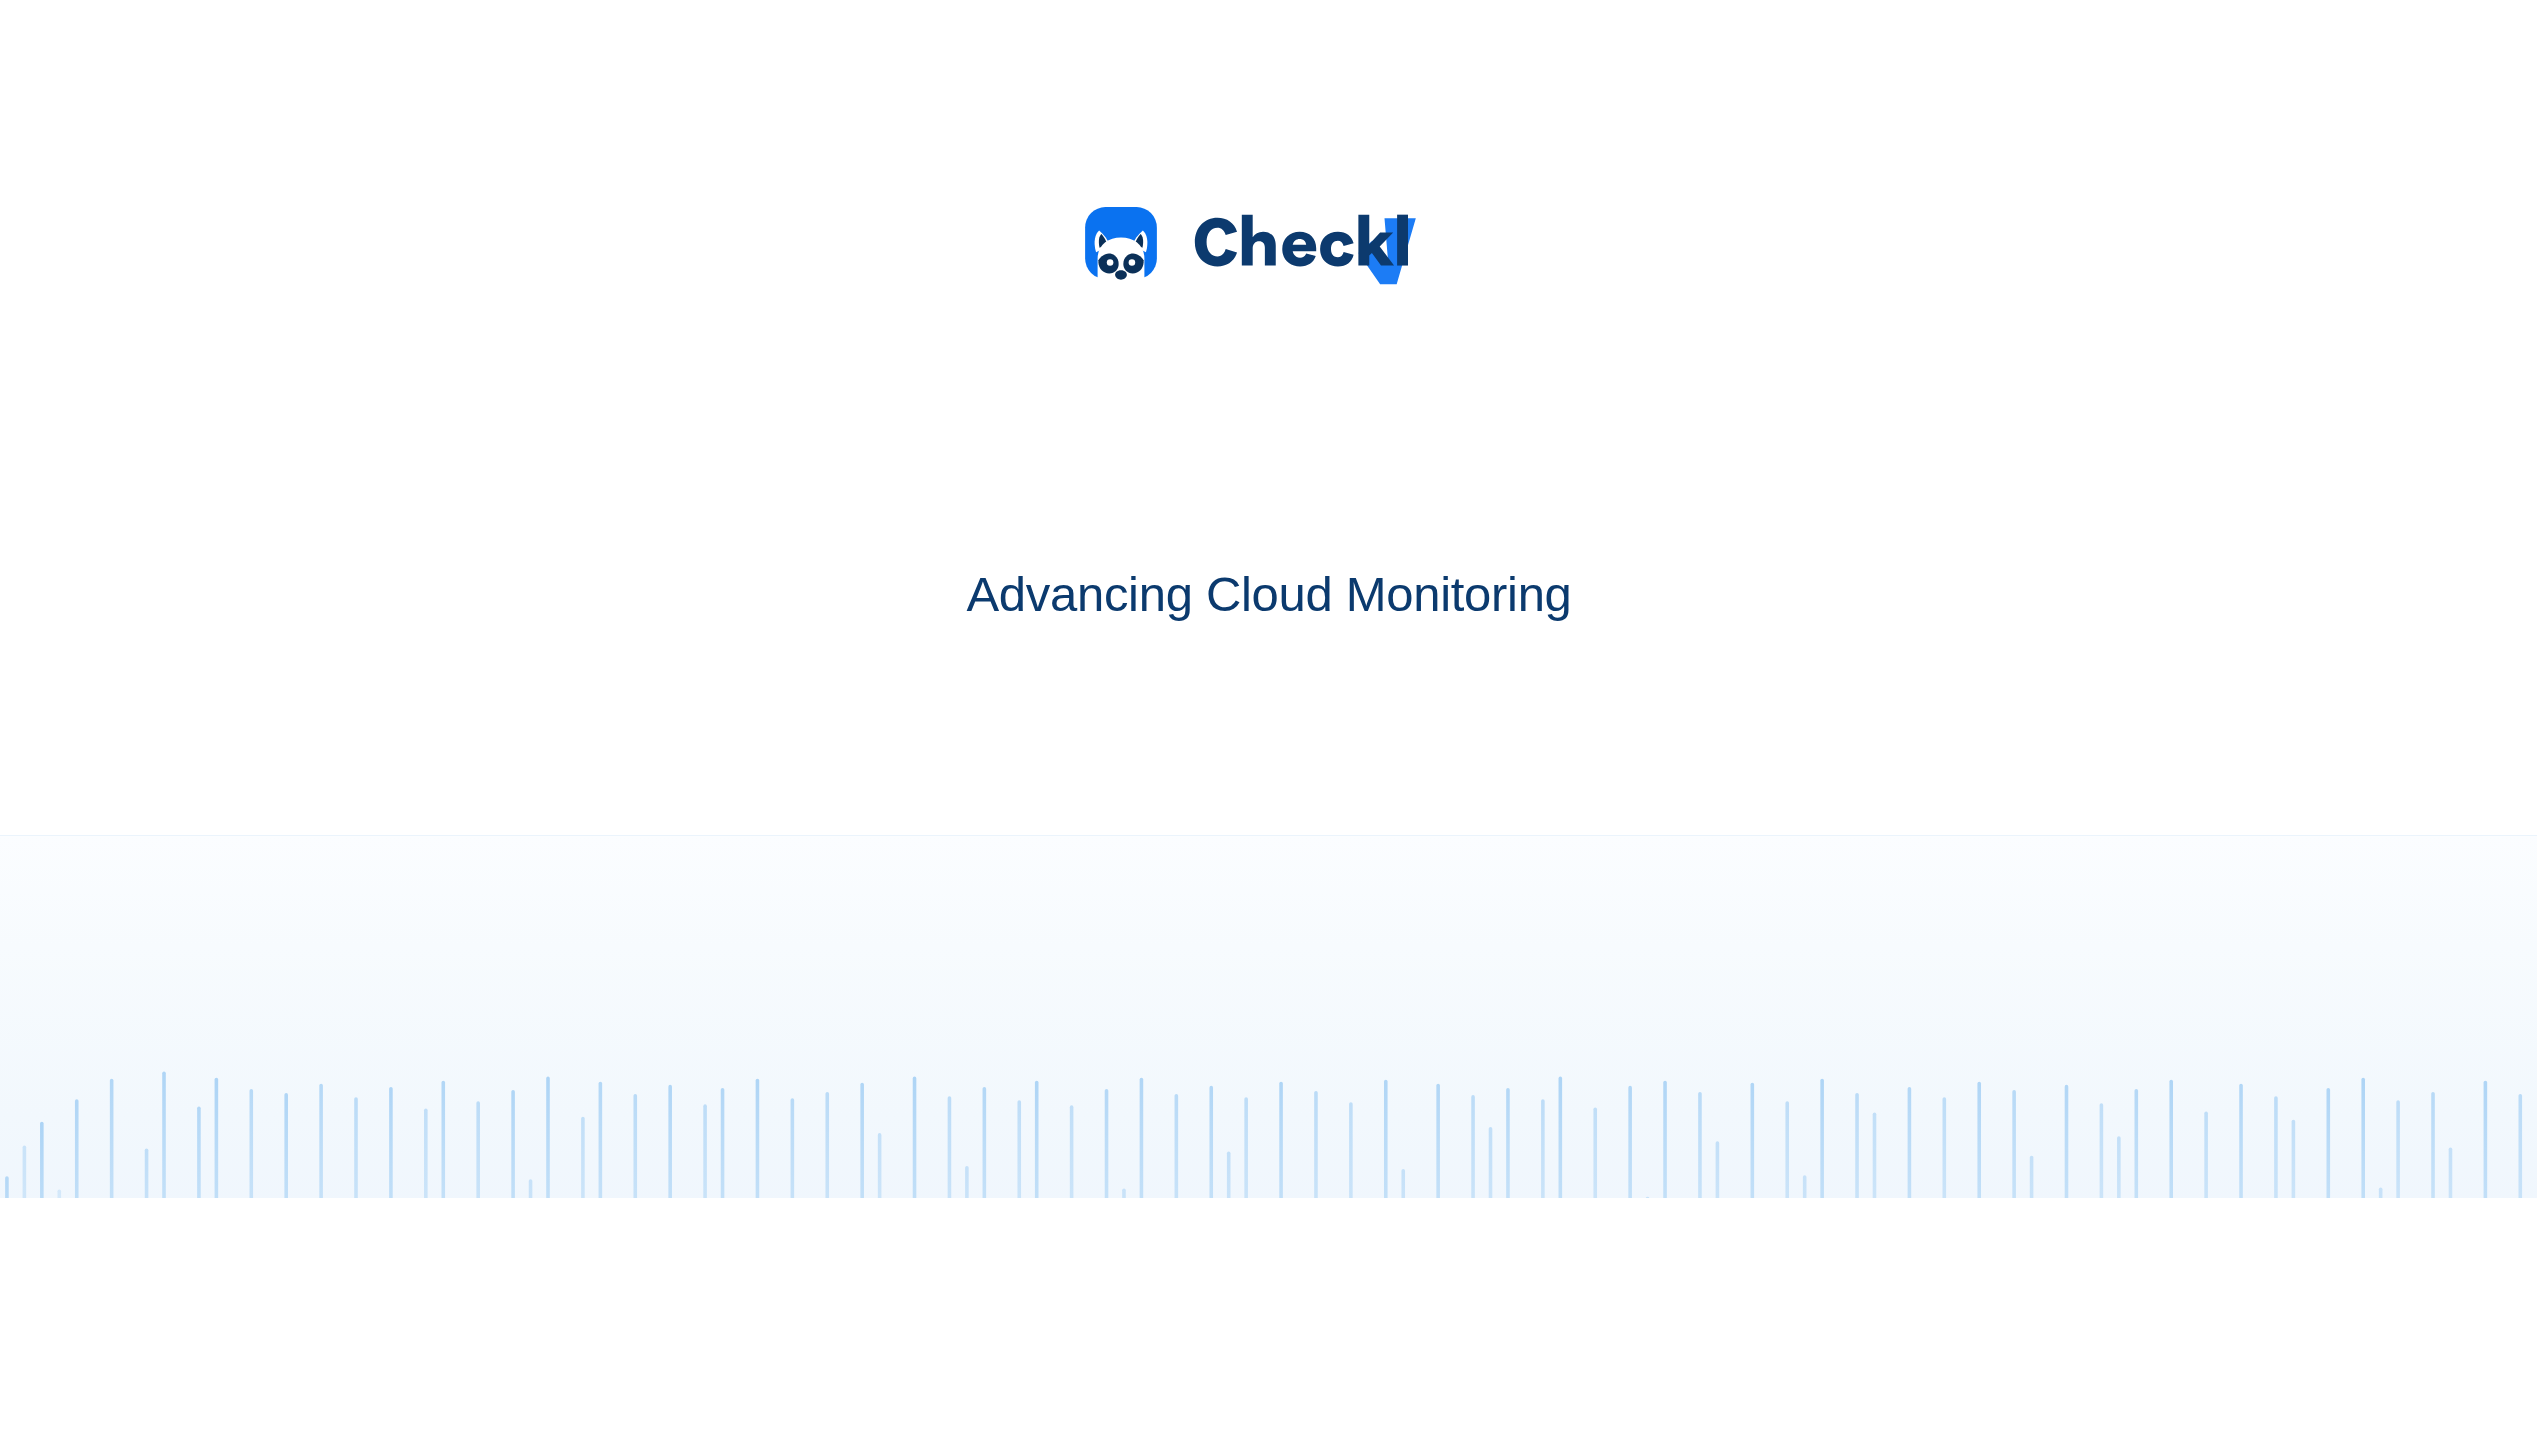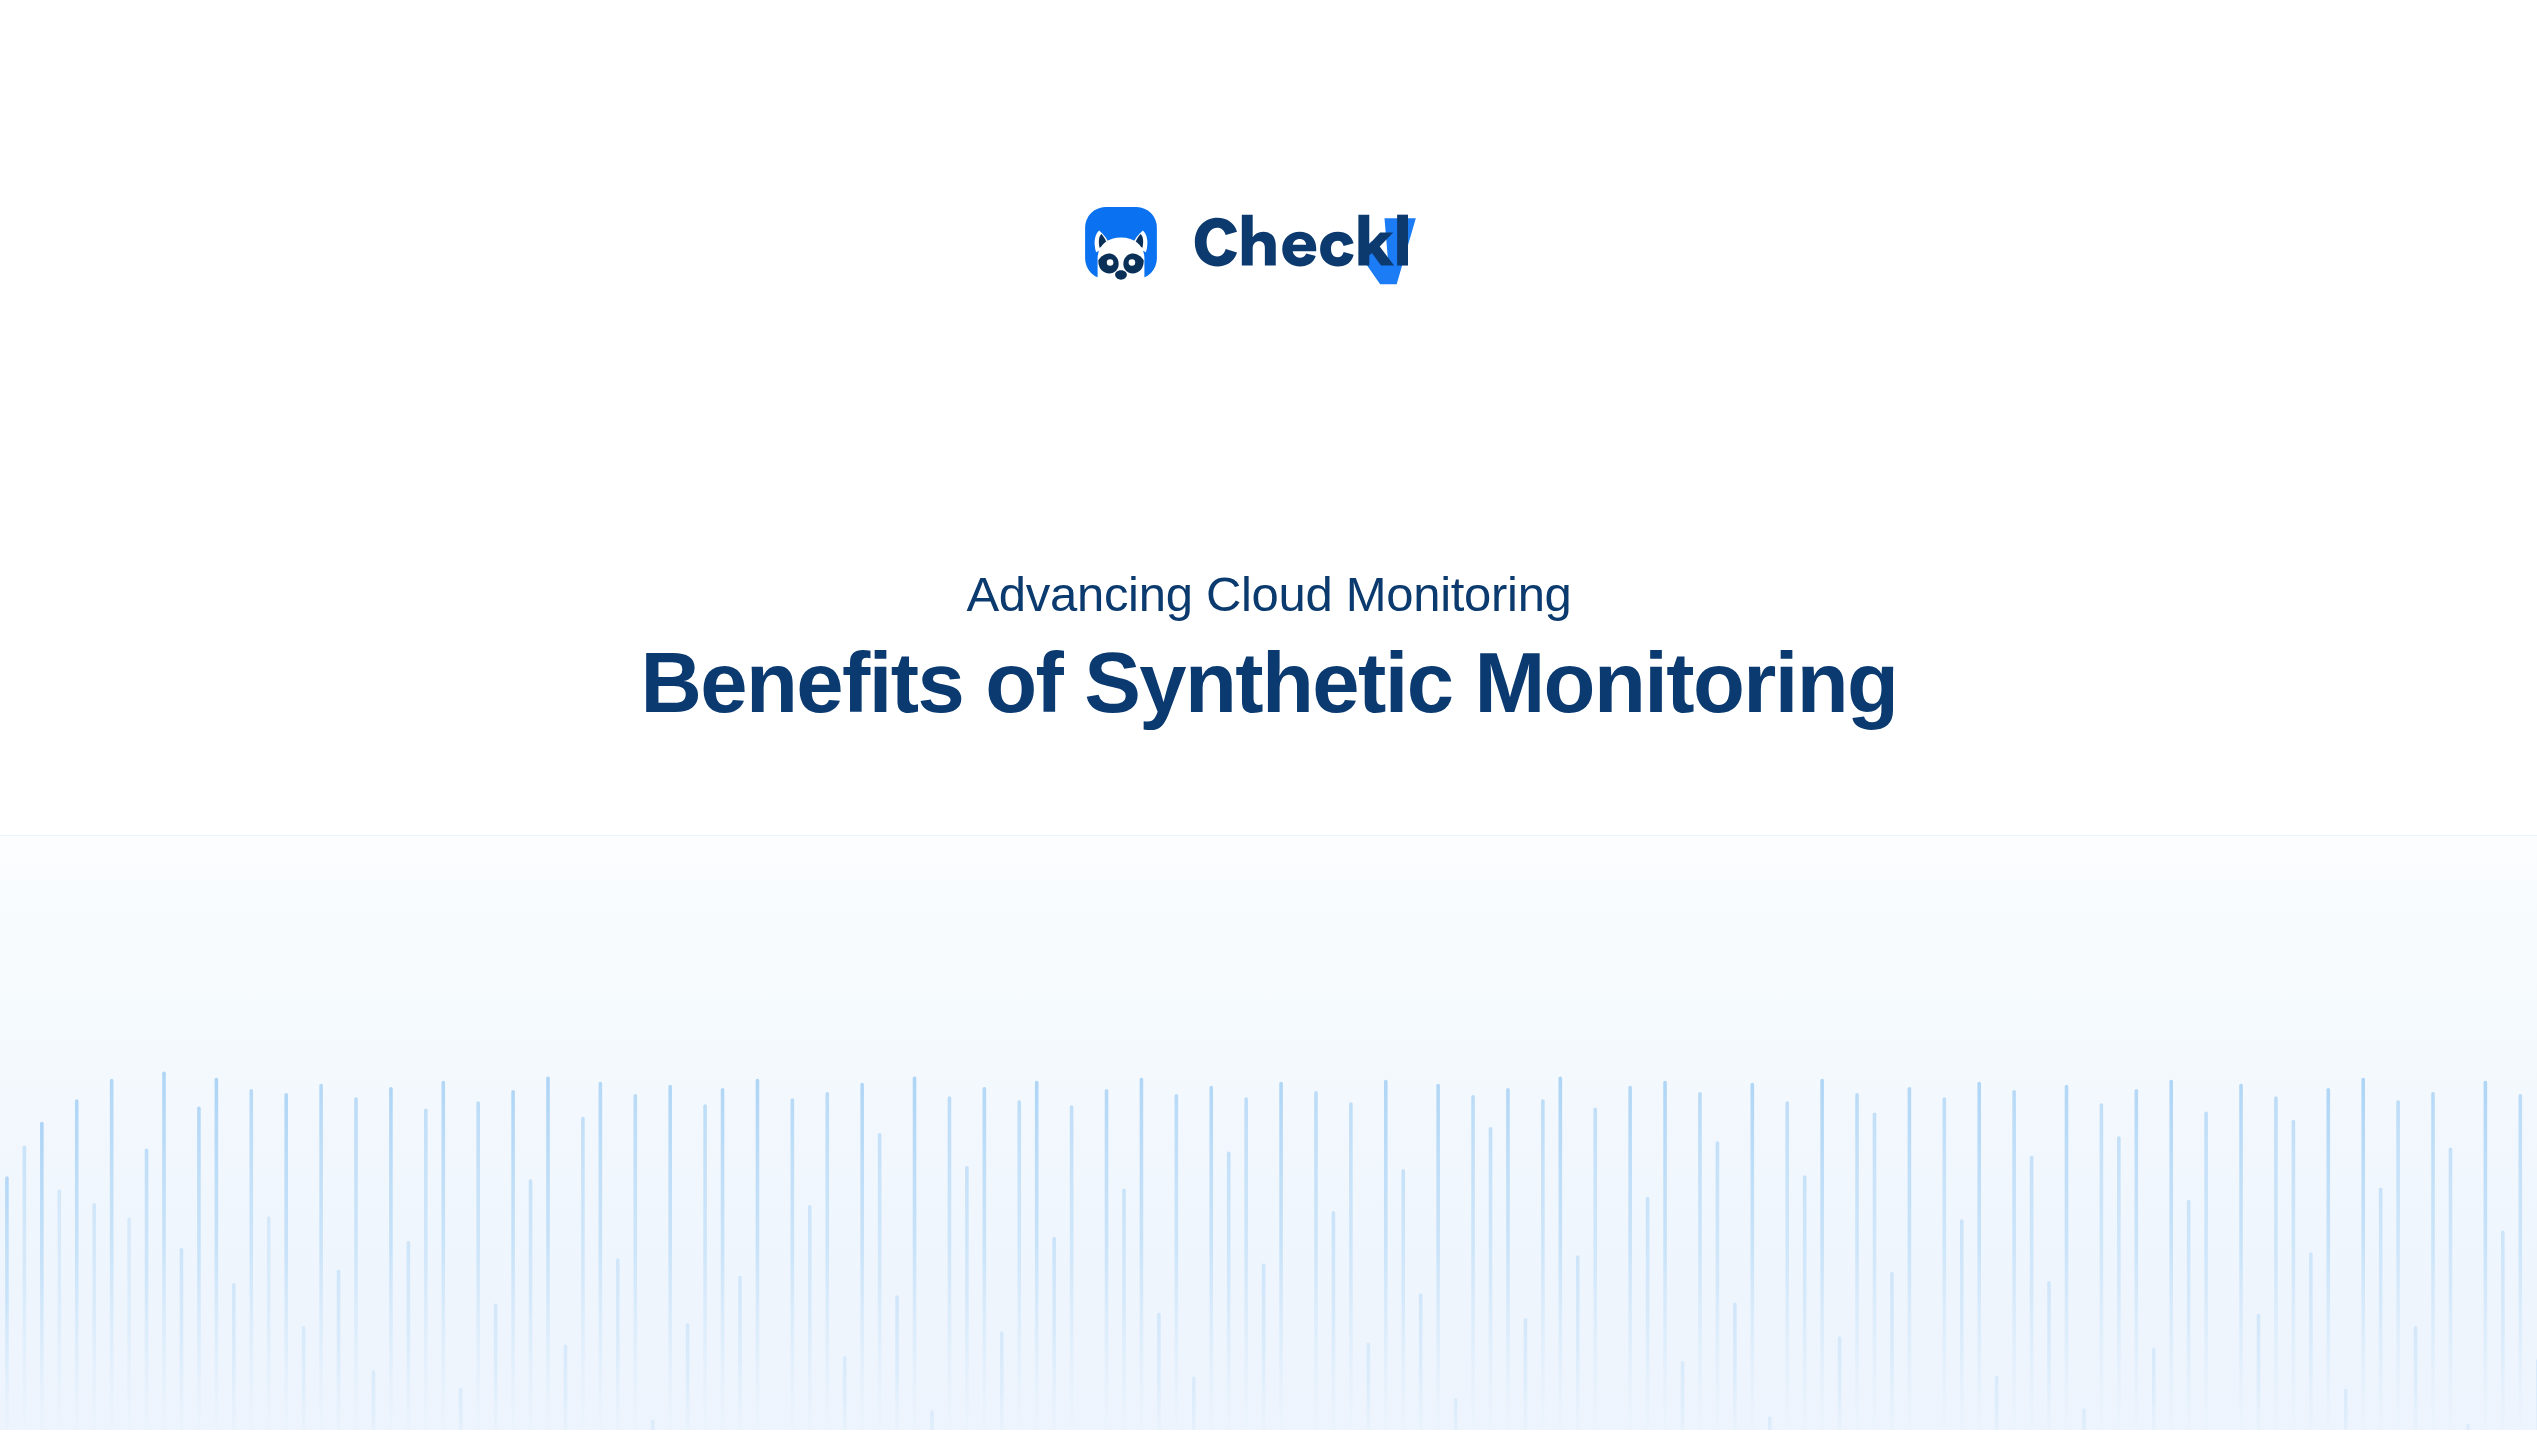--- a/index.html
+++ b/index.html
@@ -10,21 +10,21 @@
     width: 2538px;
     height: 1455px;
     background: #ffffff;
     font-family: "Liberation Sans", sans-serif;
     overflow: hidden;
   }
 
   #slide {
     position: relative;
     width: 2538px;
-    height: 1430px;
+    height: 1198px;
     background: #86efac;
     overflow: hidden;
   }
 
   
   .bg-upper {
     position: absolute;
     left: 0; top: 0;
     width: 100%;
     height: 835px;
@@ -337,17 +337,16 @@
                  L218.5 76.5 L206 76.5 Z"></path>
 
         <path d="M250.5 18 L263 18 L263 76.5 L250.5 76.5 Z"></path>
       </g>
     </svg>
 
   </div>
 
   <div id="headings">
     <p id="eyebrow">Advancing Cloud Monitoring</p>
-    <h1 id="page-title">Benefits of Synthetic Monitoring</h1>
   </div>
 
 </div>
 
 
 </body></html>

